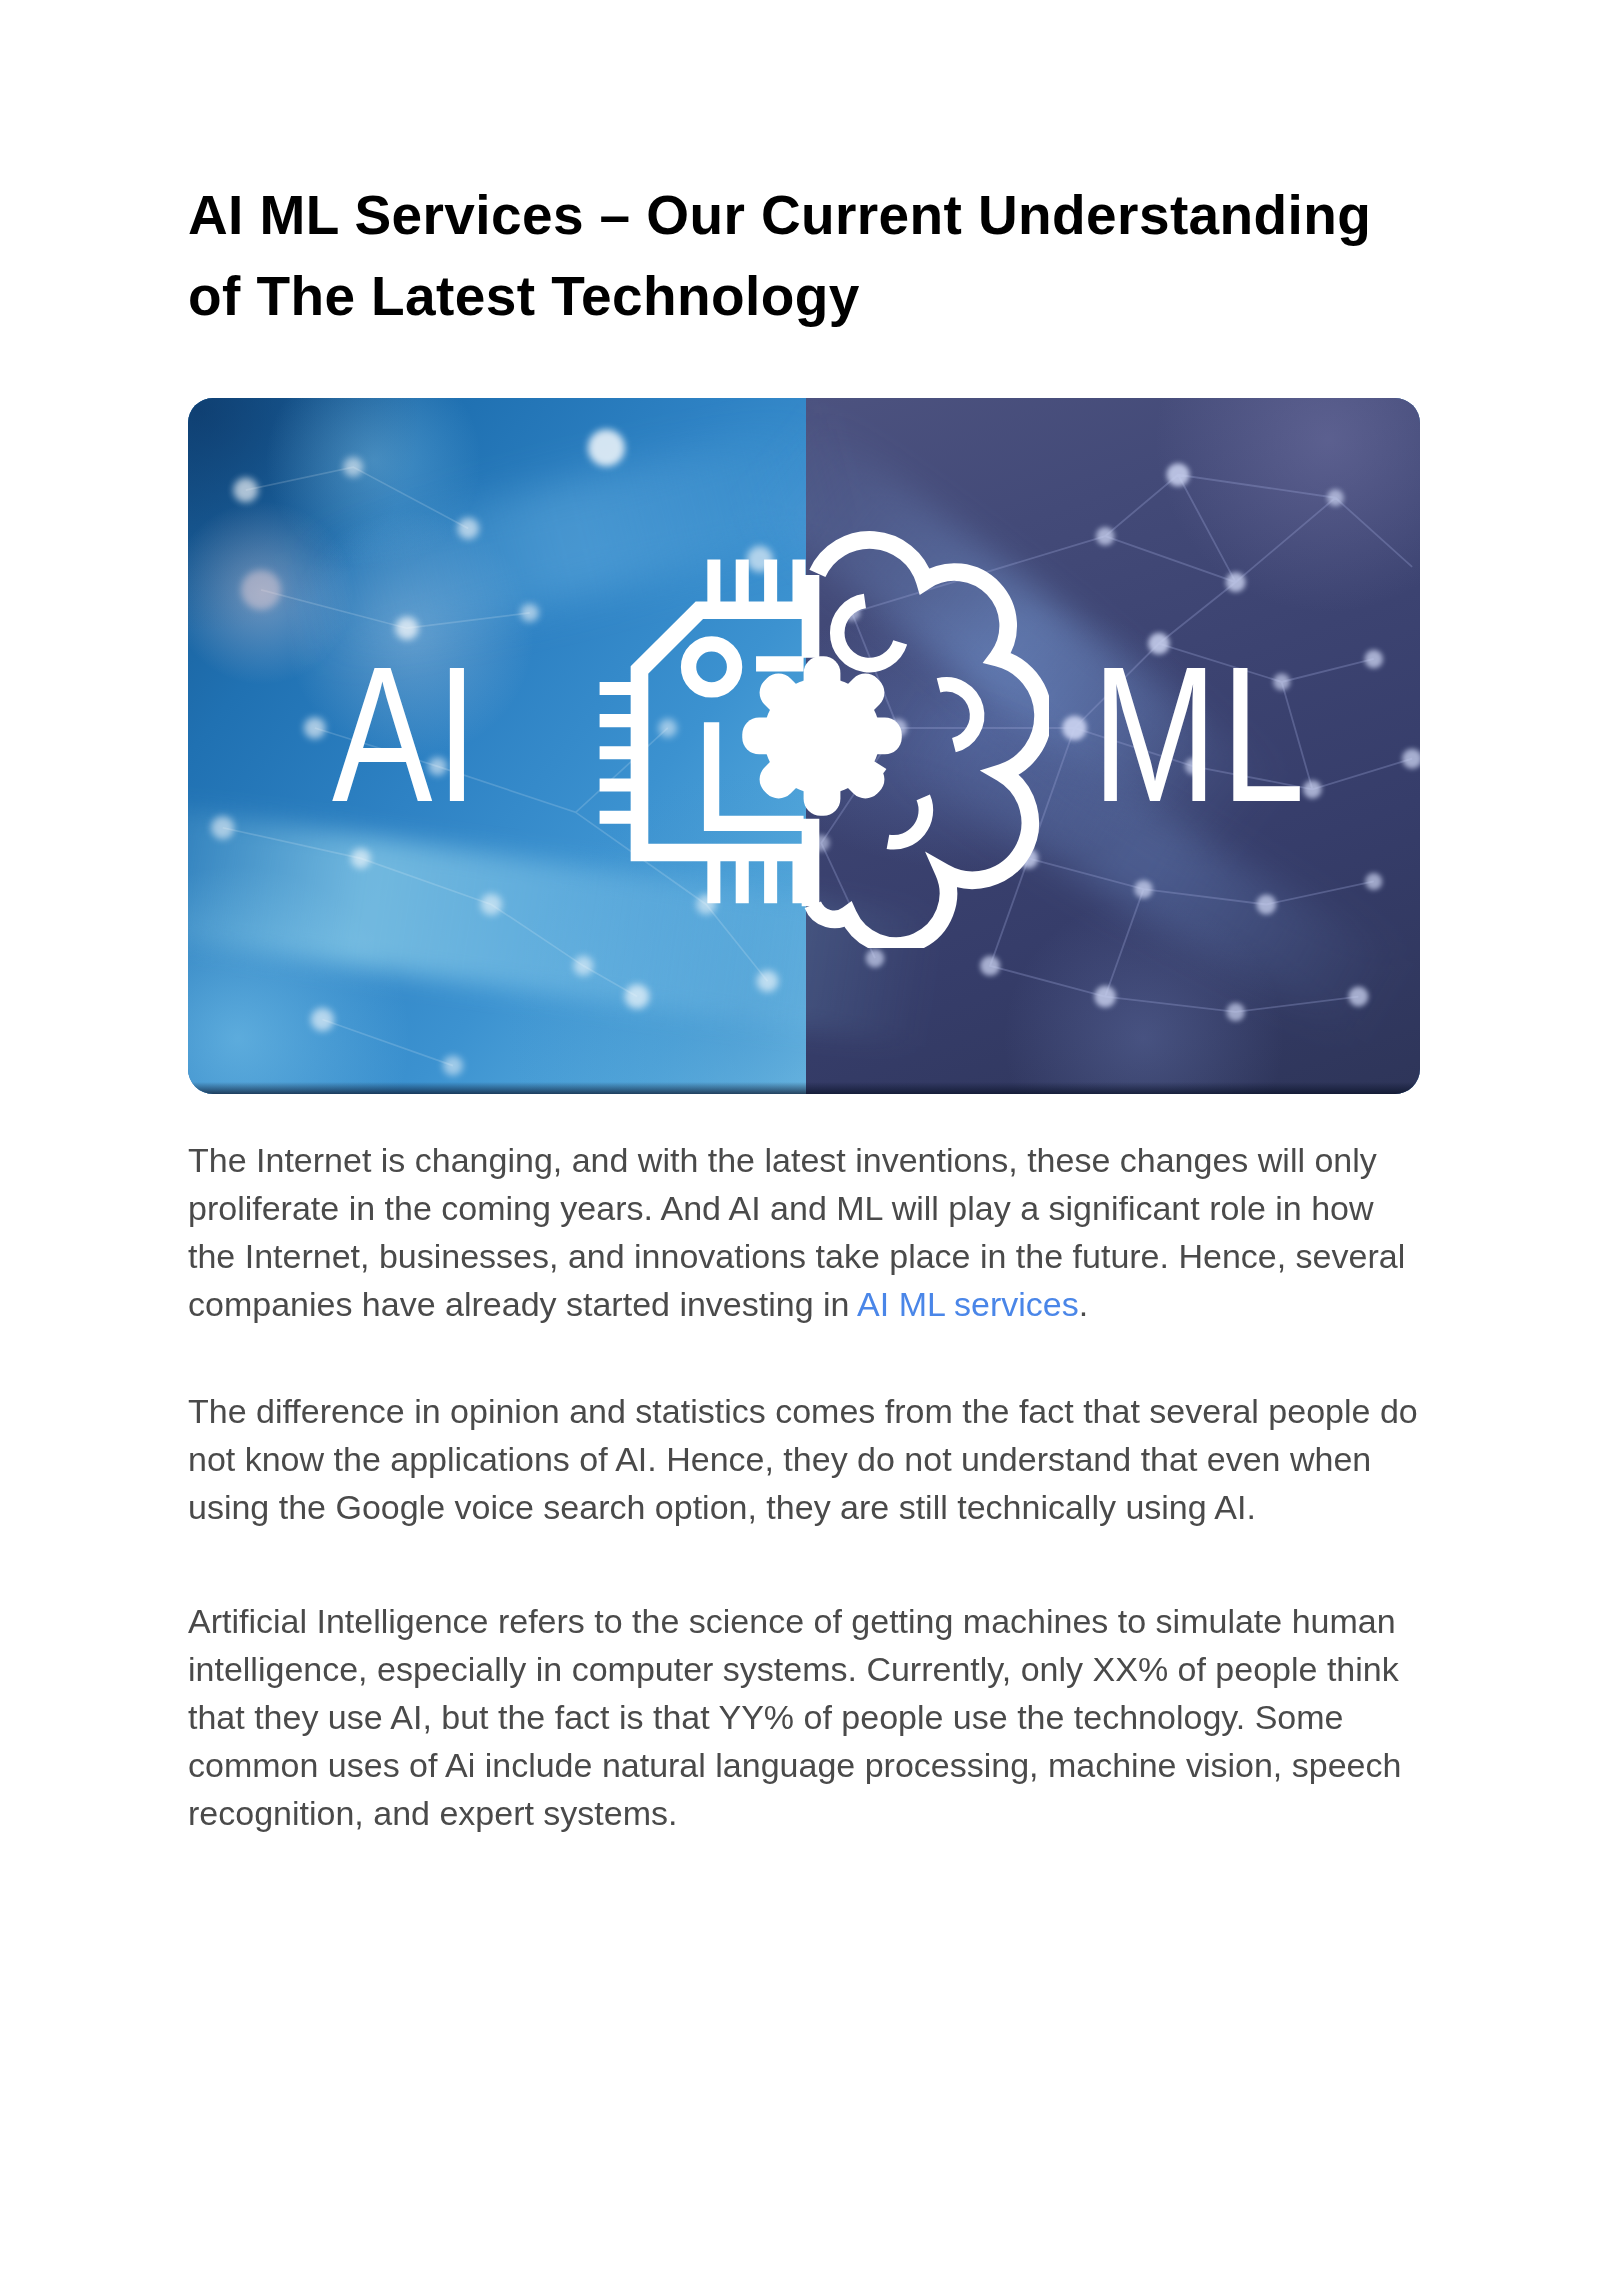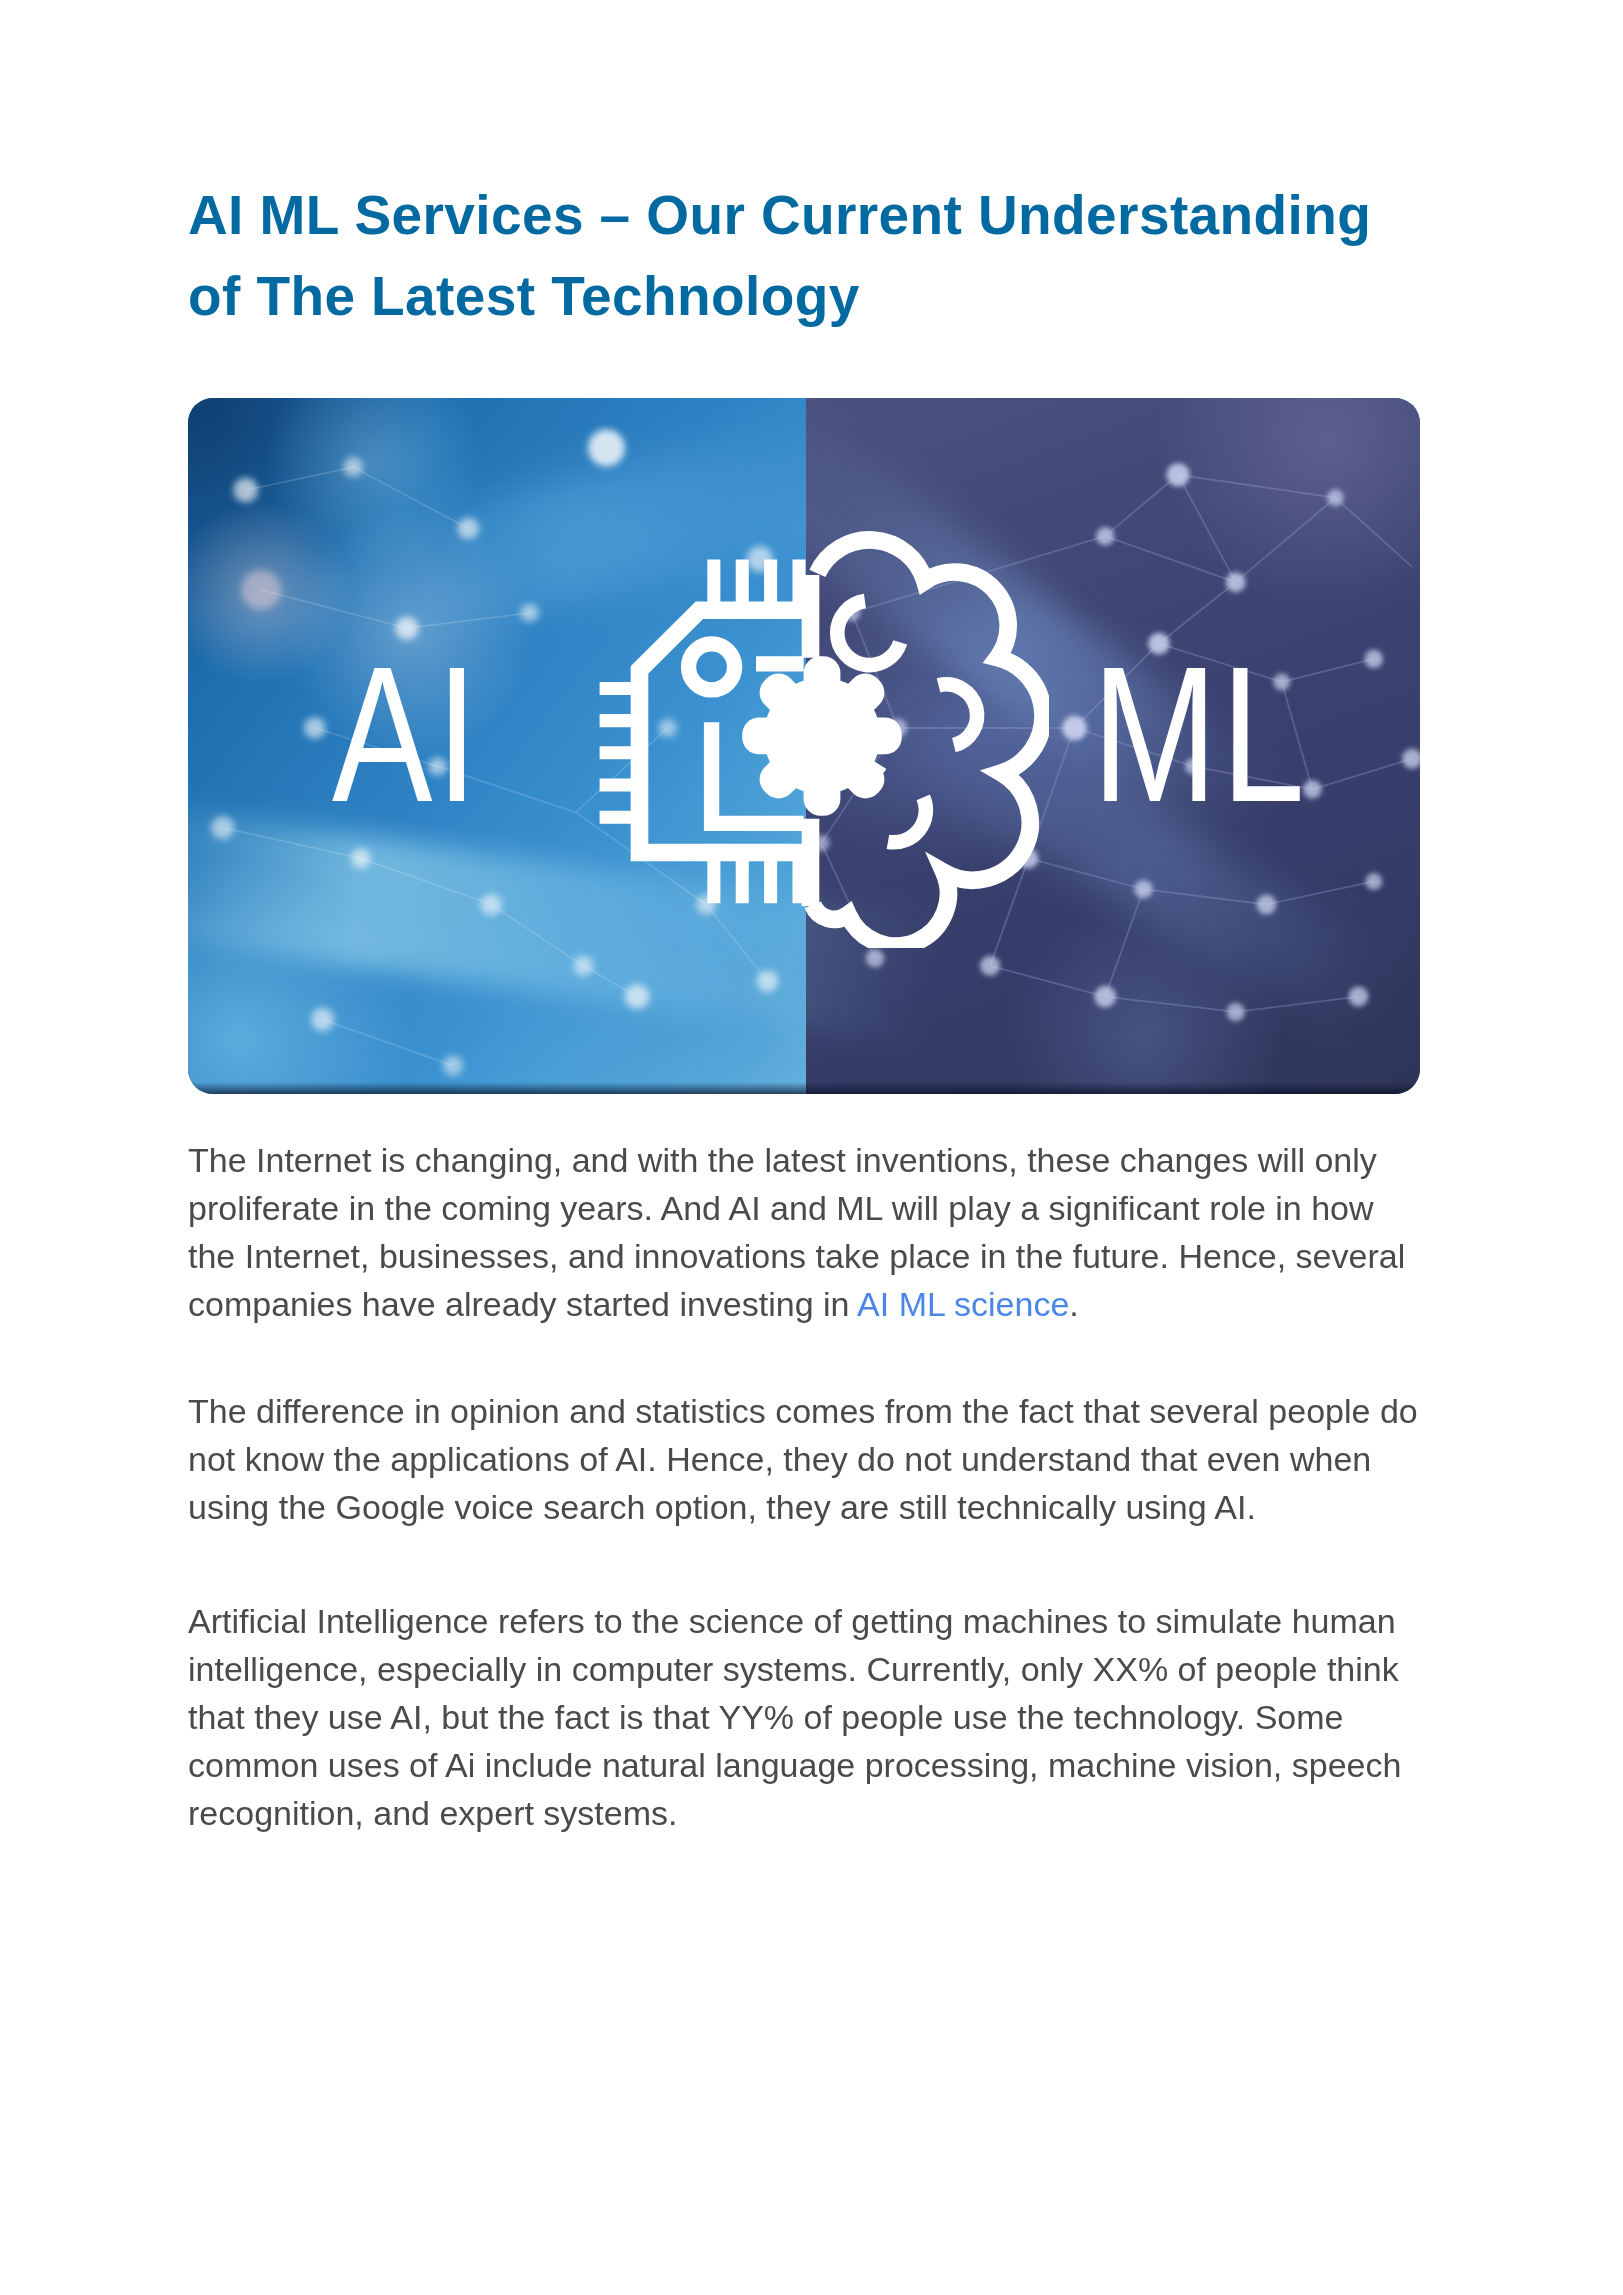--- a/index.html
+++ b/index.html
@@ -1,20 +1,20 @@
 <!DOCTYPE html>
 <html style="font-size:12.3px"><head>
 <meta charset="utf-8">
 <style>
   html,body{margin:0;padding:0;background:#ffffff;}
   .page{position:relative;width:1624px;height:2295px;background:#ffffff;overflow:hidden;
         font-family:"Liberation Sans",sans-serif;}
   .content{position:absolute;left:188px;top:175px;width:1240px;}
 
-  h1.doc-title{margin:0;font-size:55px;line-height:81px;font-weight:700;color:#0369a1;letter-spacing:0.4px;}
+  h1.doc-title{margin:0;font-size:55px;line-height:81px;font-weight:700;color:#000000;letter-spacing:0.4px;}
   h2.sec-heading{margin:65px 0 0 0;font-size:40px;line-height:49px;font-weight:700;color:#3c3c3c;}
   p.body-p{margin:0;font-size:34px;line-height:48px;color:#4a4a4a;}
   p.p1{margin-top:42px;}
   p.p2{margin-top:66px;}
   p.p3{margin-top:59px;}
   a.doclink{color:#4a86e8;text-decoration:none;cursor:pointer;}
 
   
   .hero{position:relative;width:1232px;height:696px;margin:61px 0 0 7.7px;overflow:hidden;background:#2e6fae;}
   .hero-left{position:absolute;left:0;top:0;width:618px;height:696px;
@@ -163,21 +163,21 @@
         <g fill="#ffffff">
           <rect x="272" y="168" width="48" height="208" rx="22" transform="rotate(0 296 272)"></rect>
           <rect x="272" y="168" width="48" height="208" rx="22" transform="rotate(45 296 272)"></rect>
           <rect x="272" y="168" width="48" height="208" rx="22" transform="rotate(90 296 272)"></rect>
           <rect x="272" y="168" width="48" height="208" rx="22" transform="rotate(135 296 272)"></rect>
           <circle cx="296" cy="272" r="76"></circle>
         </g>
       </svg>
     </figure>
 
-    <p class="body-p p1"><span>The Internet is changing, and with the latest inventions, these changes will only proliferate in the coming years. And AI and ML will play a significant role in how the Internet, businesses, and innovations take place in the future. Hence, several companies have already started investing in </span><a class="doclink" href="#">AI ML science</a><span>.</span></p>
+    <p class="body-p p1"><span>The Internet is changing, and with the latest inventions, these changes will only proliferate in the coming years. And AI and ML will play a significant role in how the Internet, businesses, and innovations take place in the future. Hence, several companies have already started investing in </span><a class="doclink" href="#">AI ML services</a><span>.</span></p>
 
 
     <p class="body-p p3">The difference in opinion and statistics comes from the fact that several people do not know the applications of AI. Hence, they do not understand that even when using the Google voice search option, they are still technically using AI.</p>
 
     <p class="body-p p2">Artificial Intelligence refers to the science of getting machines to simulate human intelligence, especially in computer systems. Currently, only XX% of people think that they use AI, but the fact is that YY% of people use the technology. Some common uses of Ai include natural language processing, machine vision, speech recognition, and expert systems.</p>
 
   </div>
 </div>
 
 

